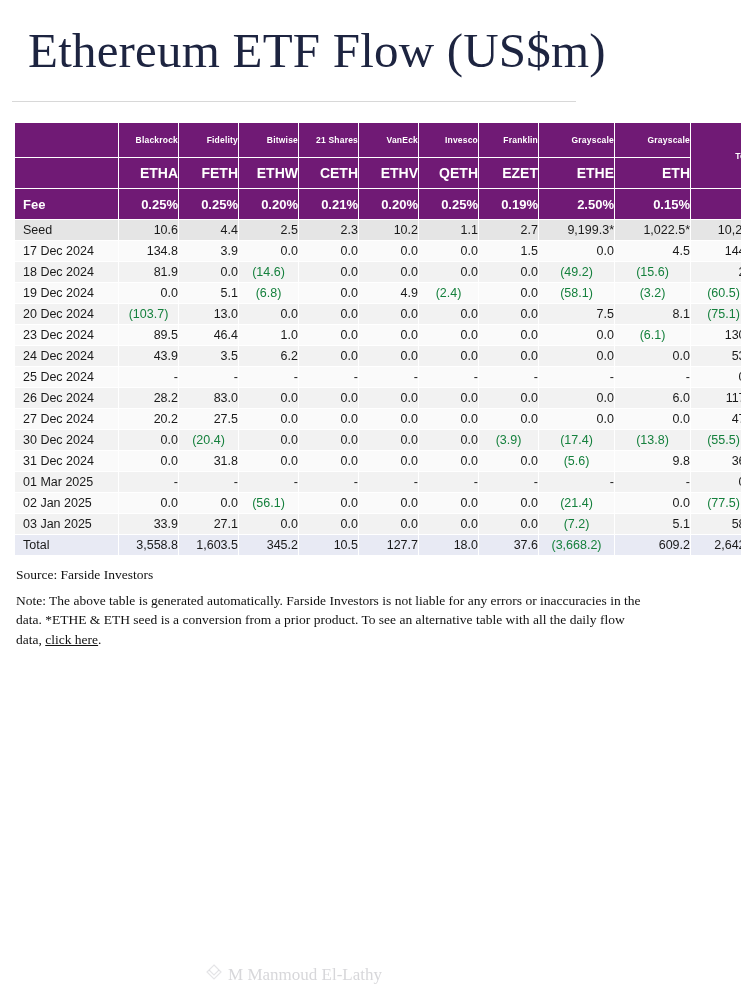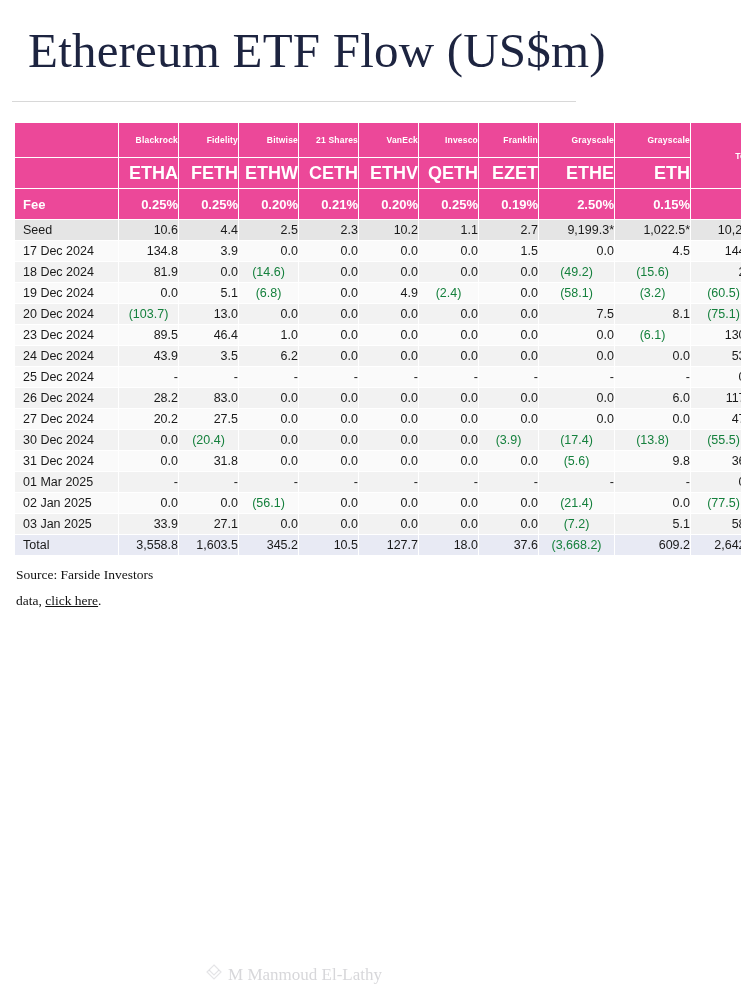--- a/index.html
+++ b/index.html
@@ -42,35 +42,35 @@
     table-layout: fixed;
     font-size: 12.5px;
     color: #1a1a1a;
   }
   table.flow td, table.flow th {
     border: 1px solid #ffffff;
     padding: 0;
   }
   
   .hdr-row th {
-    background: #ec4899;
+    background: #701a75;
     color: #ffffff;
     font-weight: bold;
     text-align: right;
     padding: 6px 8px 6px 4px;
     vertical-align: middle;
     border: 1px solid #ffffff;
   }
   .hdr-issuer th {
     font-size: 8.5px;
     height: 34px;
     letter-spacing: 0.2px;
   }
   .hdr-ticker th {
-    font-size: 18px;
+    font-size: 14px;
     height: 30px;
   }
   .hdr-fee th {
     font-size: 13px;
     height: 30px;
   }
   .hdr-fee th.lbl, .hdr-ticker th.lbl, .hdr-issuer th.lbl {
     text-align: left;
     padding-left: 8px;
   }
@@ -400,20 +400,22 @@
           <td>37.6</td>
           <td class="neg">(3,668.2)</td>
           <td>609.2</td>
           <td>2,642.3</td>
         </tr>
       </tbody>
   </table>
 
   <div class="footer">
     <div class="src">Source: Farside Investors</div>
+    <div>Note: The above table is generated automatically. Farside Investors is not liable for any errors or inaccuracies in the</div>
+    <div>data. *ETHE &amp; ETH seed is a conversion from a prior product.  To see an alternative table with all the daily flow</div>
     <div>
       <span>data, </span><a href="#">click here</a><span>.</span>
     </div>
   </div>
 
   <div class="watermark">
     <span>
       <svg width="16" height="16" viewBox="0 0 16 16">
           <polygon points="8,1 15,8 8,15 1,8" fill="none" stroke="rgba(140,140,150,0.45)" stroke-width="1.2"></polygon>
           <polyline points="3,6 8,11 13,6" fill="none" stroke="rgba(140,140,150,0.45)" stroke-width="1.2"></polyline>

